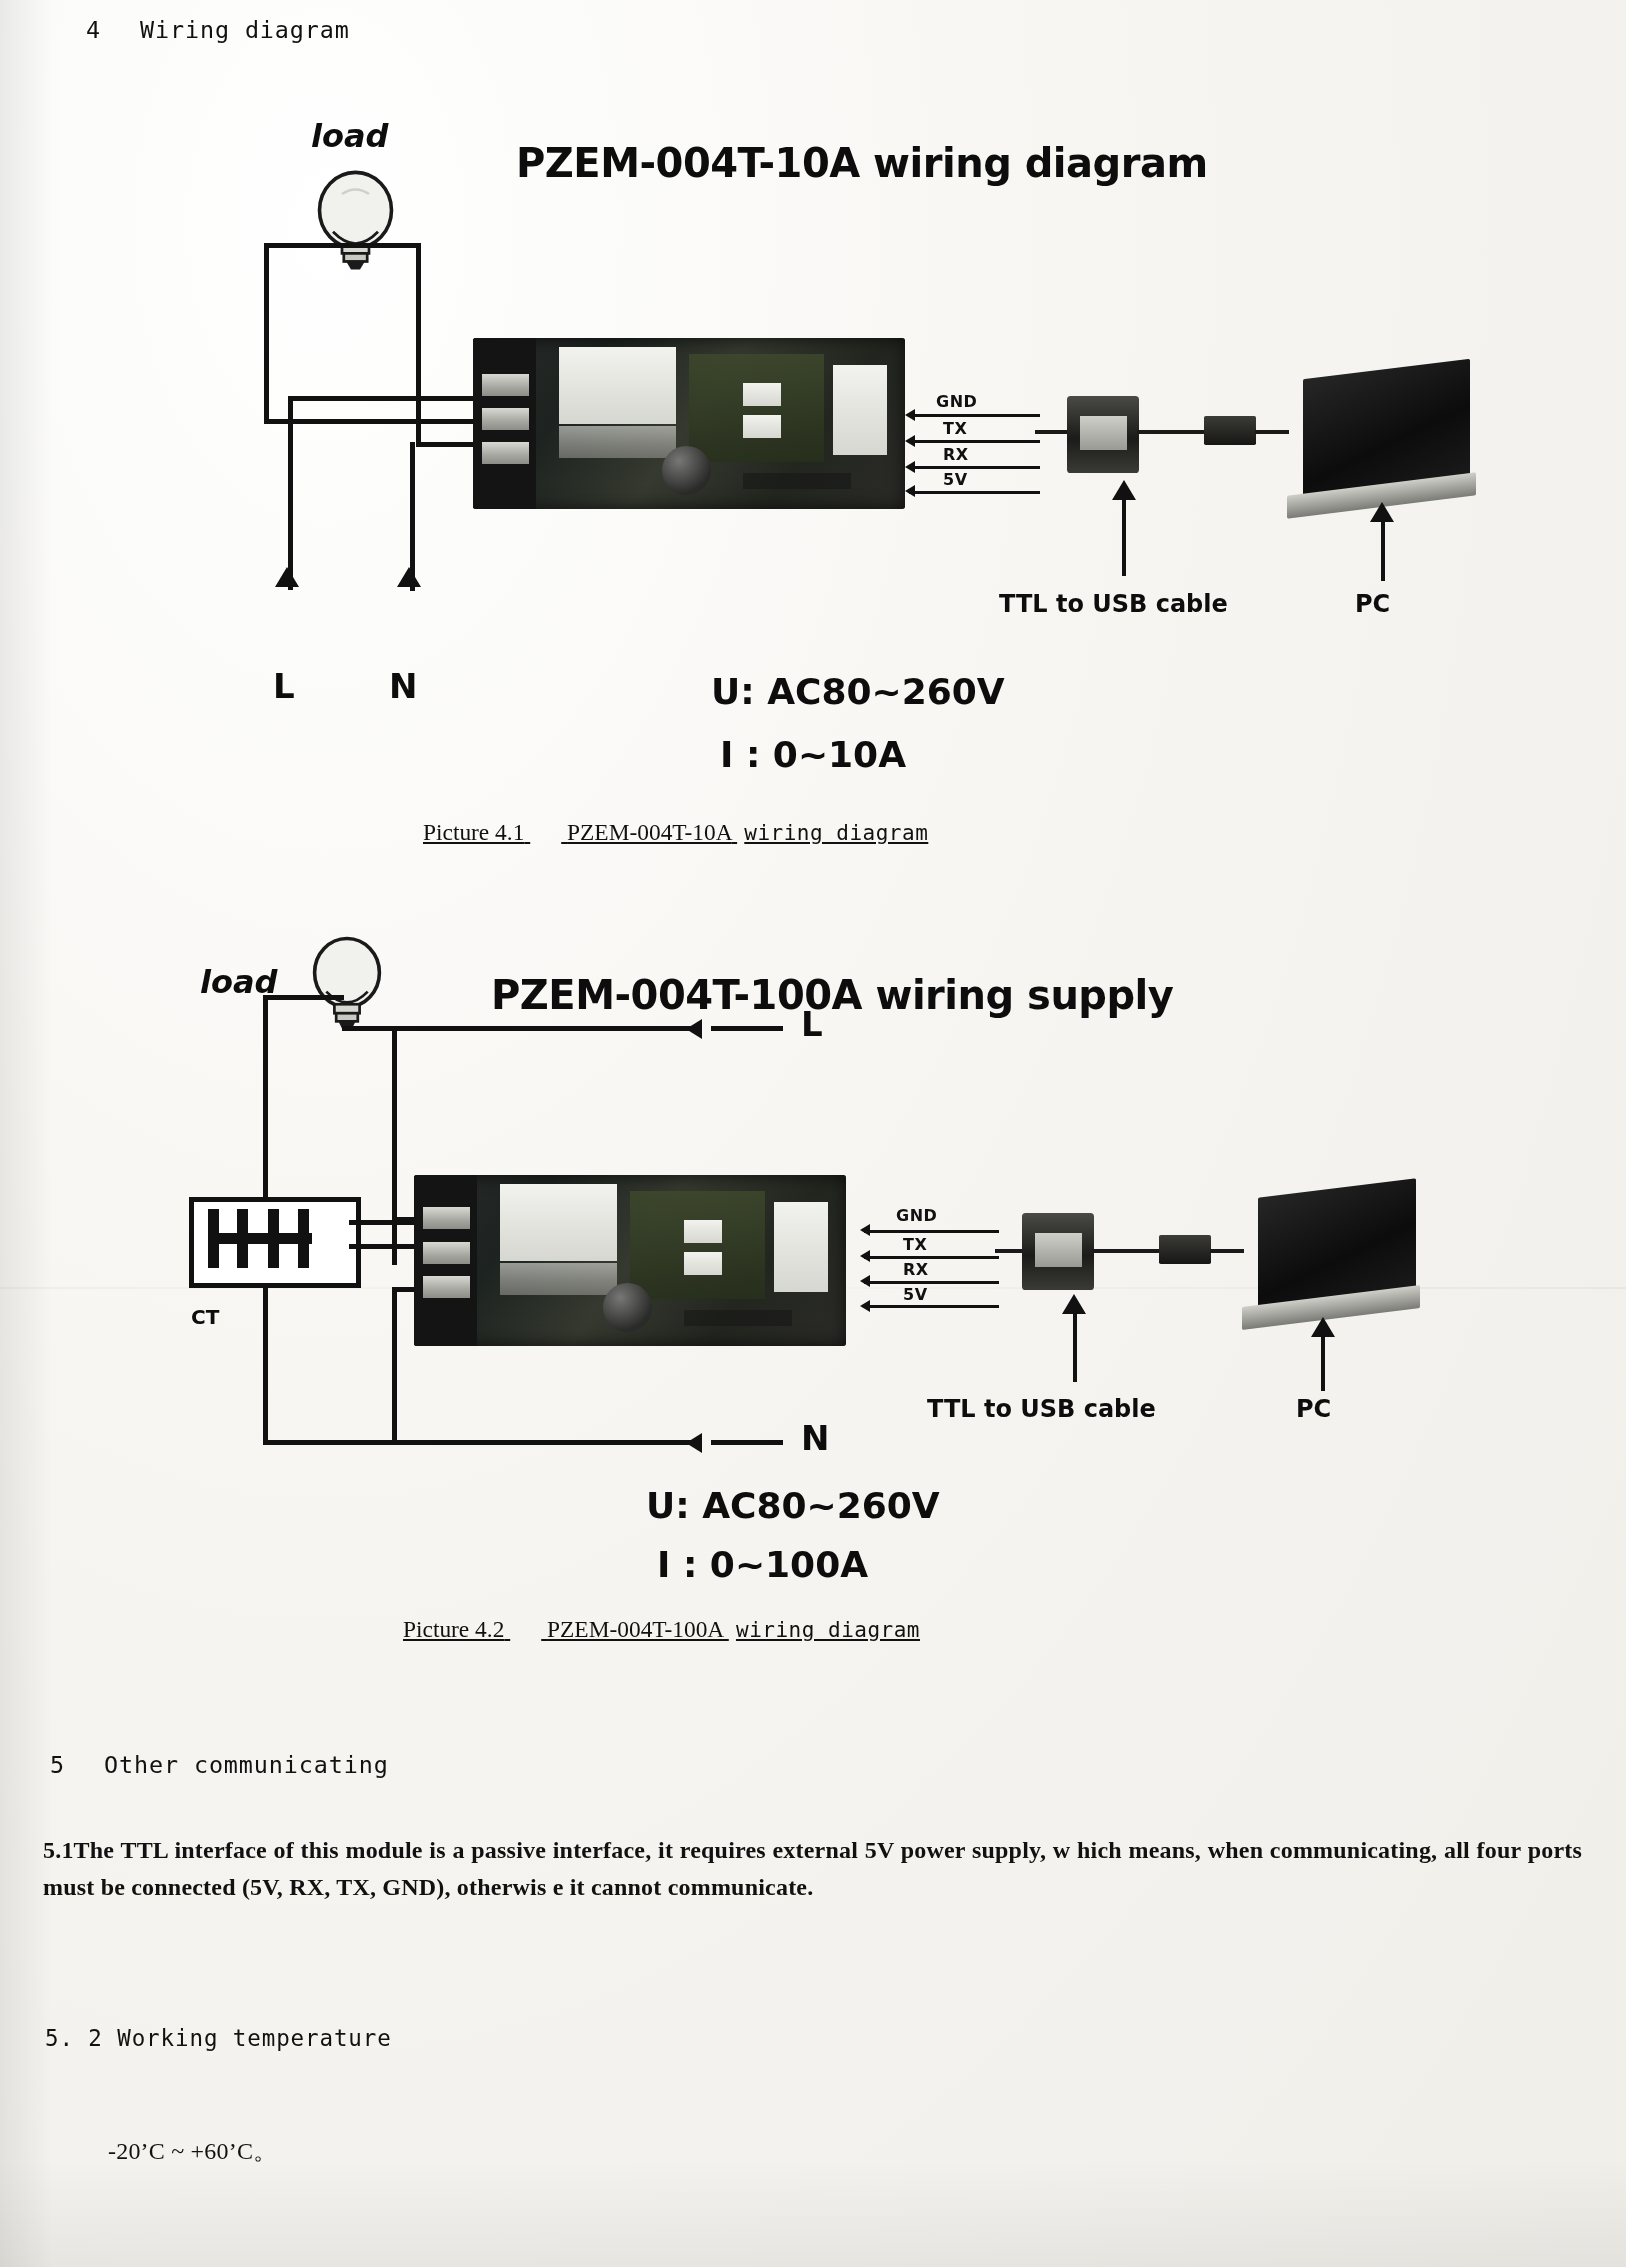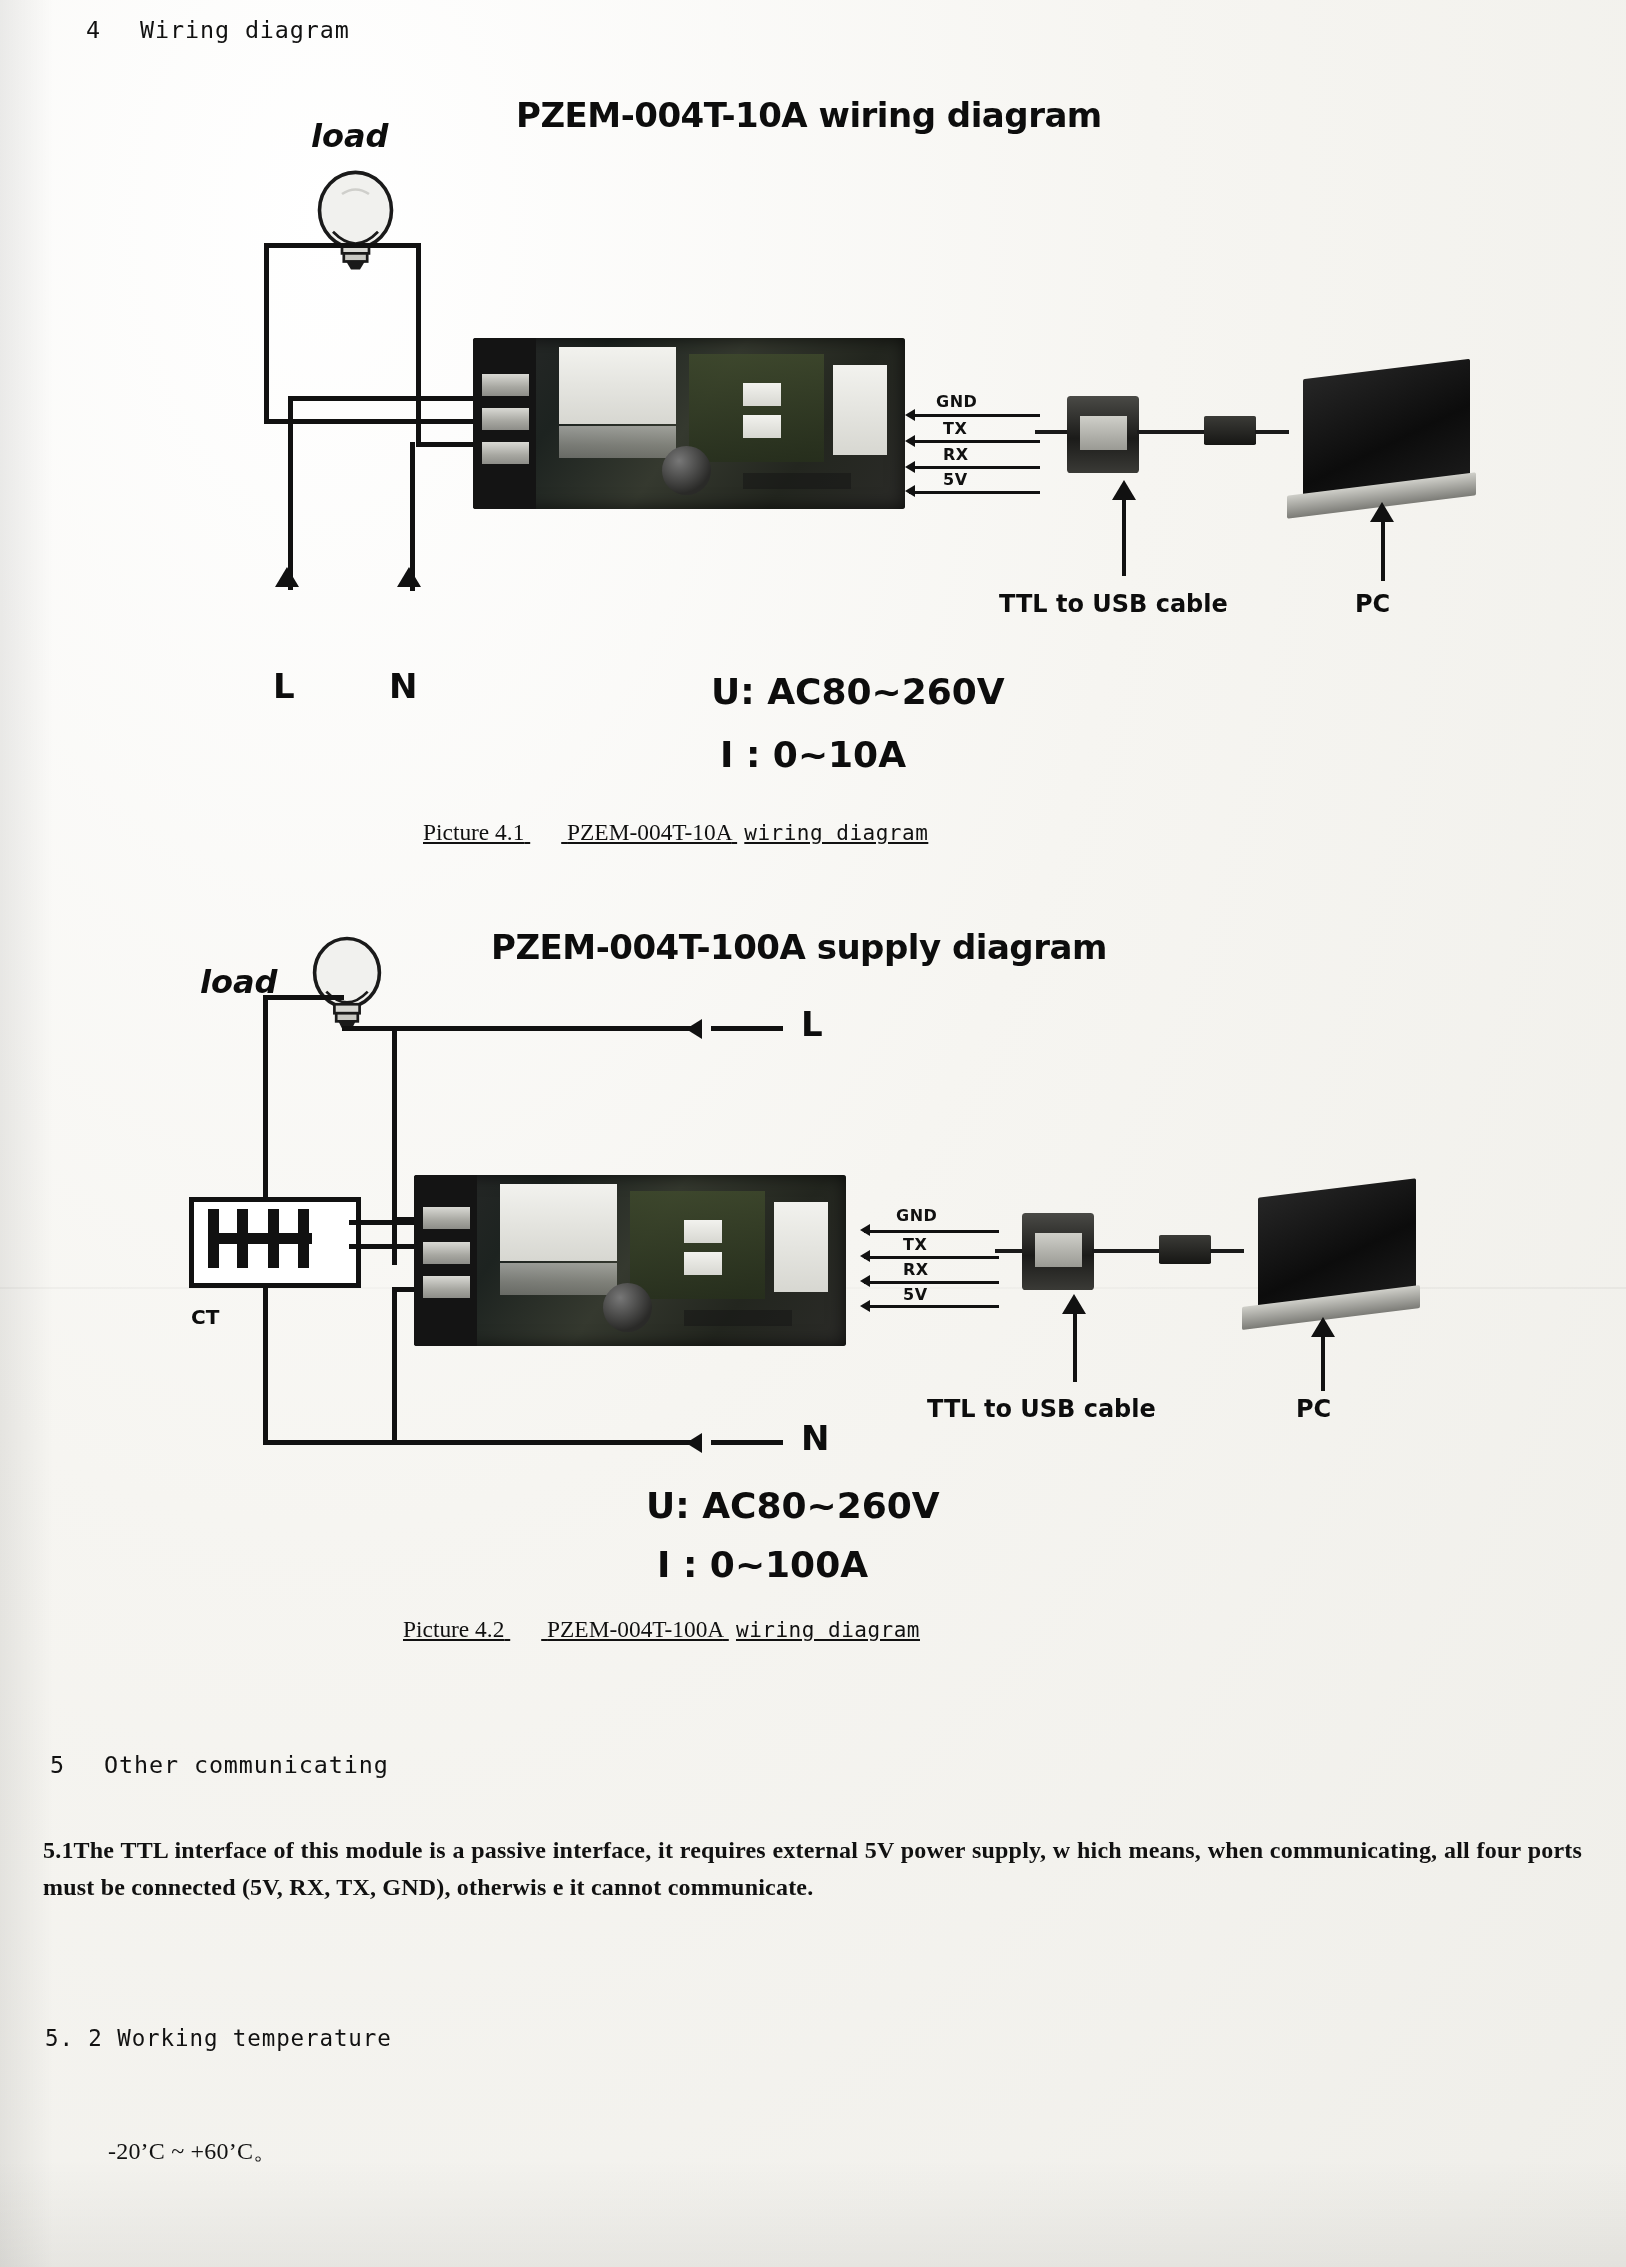--- a/index.html
+++ b/index.html
@@ -67,23 +67,24 @@
     font-size: 24px;
     line-height: 37px;
     color: #111;
     letter-spacing: 0.2px;
   }
 
   .diag-title {
     position: absolute;
     font-family: "DejaVu Sans", sans-serif;
     font-weight: bold;
-    font-size: 34px;
+    font-size: 40px;
     color: #0d0d0d;
     letter-spacing: -0.5px;
+    margin-top: 45px;
   }
   .lbl-bold {
     position: absolute;
     font-family: "DejaVu Sans", sans-serif;
     font-weight: bold;
     color: #0d0d0d;
   }
 
   
   .wire {
@@ -300,21 +301,21 @@
   <div class="lbl-bold" style="left:711px; top:671px; font-size:36px;">U: AC80~260V</div>
   <div class="lbl-bold" style="left:720px; top:734px; font-size:36px;">I : 0~10A</div>
 
   <div class="caption" style="position:absolute; left:423px; top:819px;">
     <span>Picture 4.1</span>
     <span style="display:inline-block; width:31px;"></span>
     <span>PZEM-004T-10A</span>
     <span class="mono" style="margin-left:7.2px;">wiring diagram</span>
   </div>
 
-  <div class="diag-title" style="left:491px; top:927px;">PZEM-004T-100A supply diagram</div>
+  <div class="diag-title" style="left:491px; top:927px;">PZEM-004T-100A wiring supply</div>
 
   <div class="lbl-bold" style="left:200px; top:963px; font-size:32px; font-style:italic;">load</div>
 
   <div class="bulb" style="left:302px; top:932px;">
     <svg width="90" height="104" viewBox="0 0 100 115">
       <ellipse cx="50" cy="45" rx="36" ry="38" fill="#f1f1ee" stroke="#1a1a1a" stroke-width="4"></ellipse>
       <path d="M27 66 Q50 90 73 66" fill="none" stroke="#1a1a1a" stroke-width="3"></path>
       <rect x="36" y="80" width="28" height="10" fill="#d8d8d3" stroke="#1a1a1a" stroke-width="3"></rect>
       <rect x="38" y="90" width="24" height="9" fill="#c9c9c3" stroke="#1a1a1a" stroke-width="3"></rect>
       <path d="M40 98 L60 98 L55 108 L45 108 Z" fill="#1a1a1a"></path>

